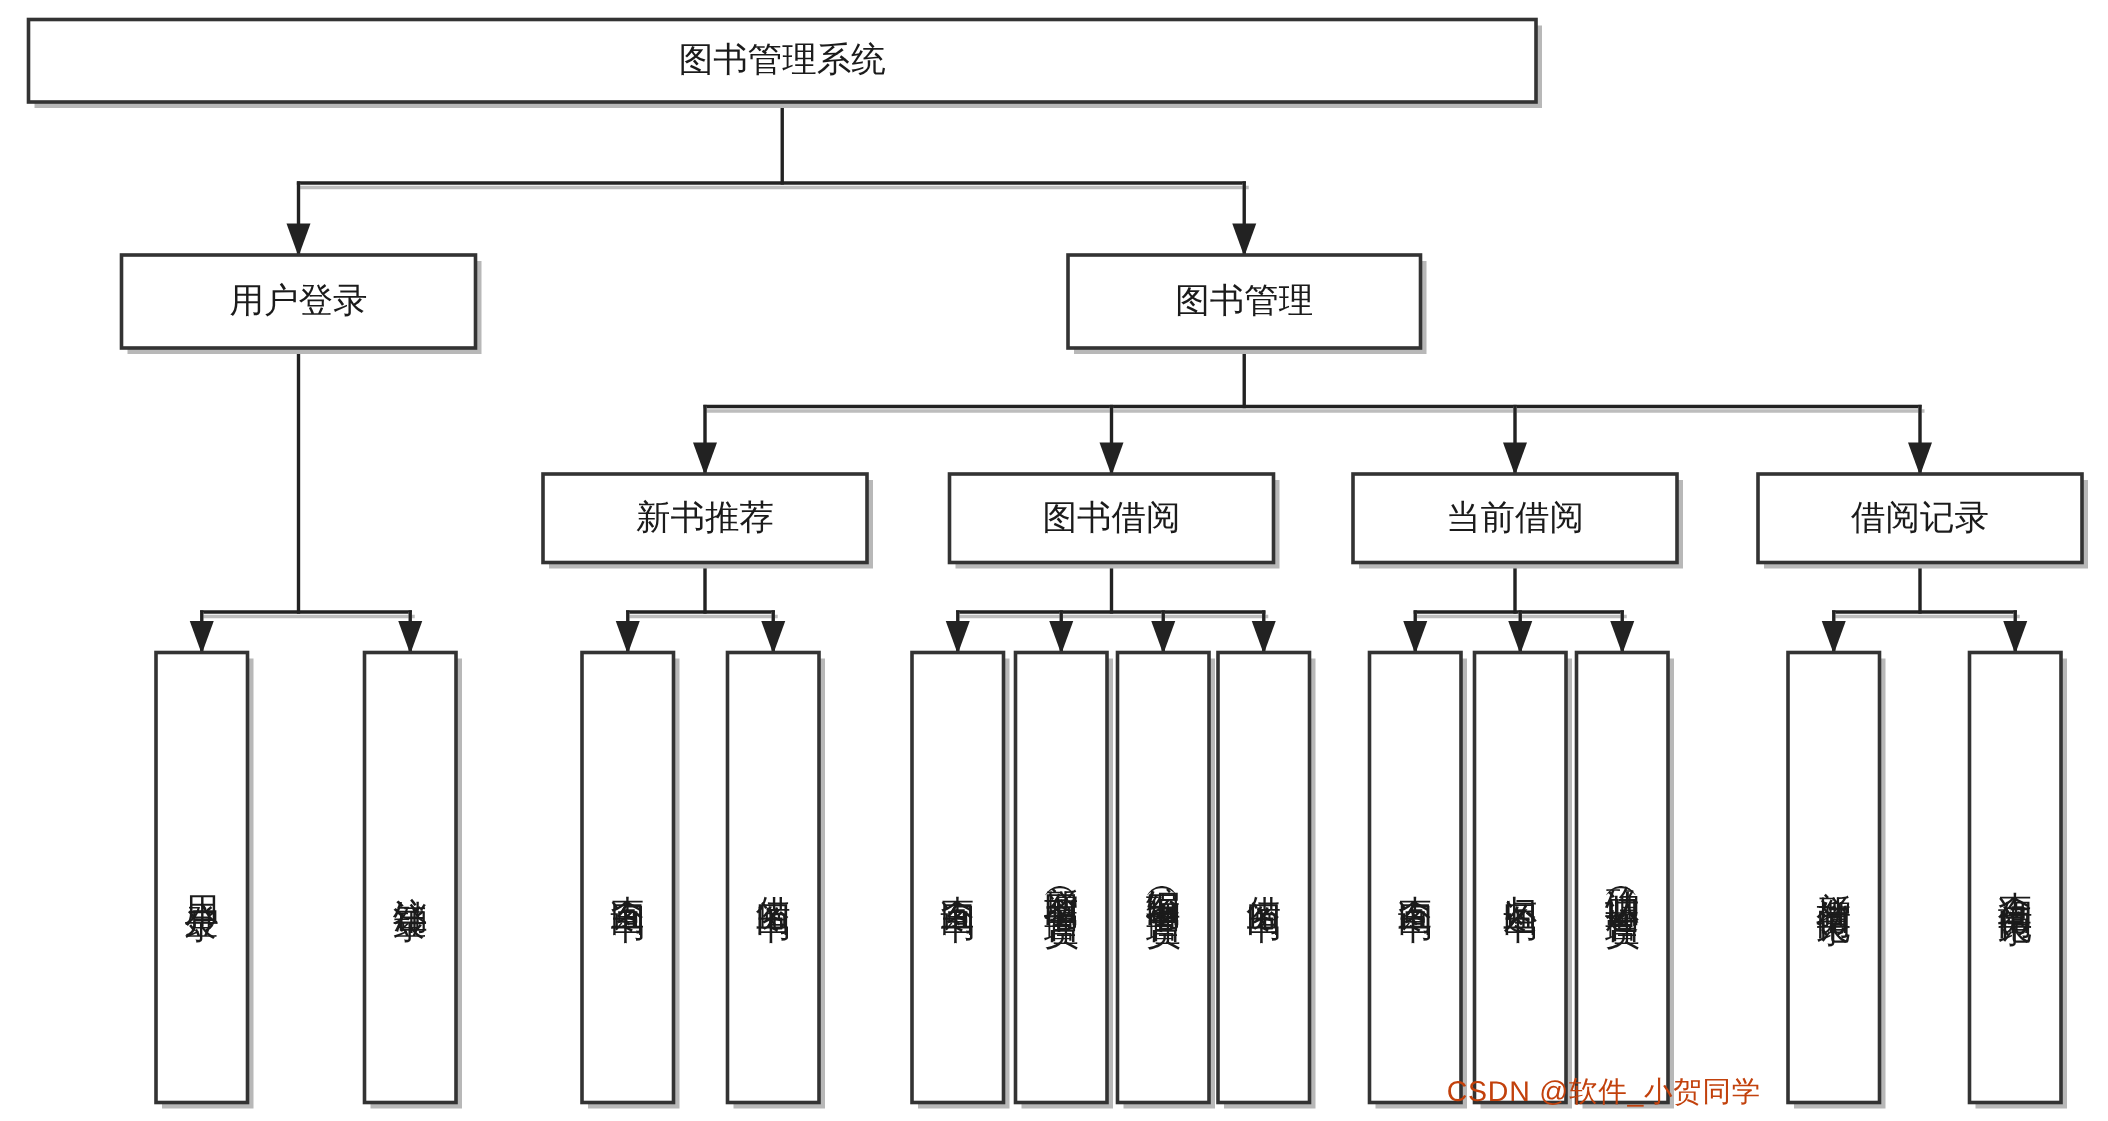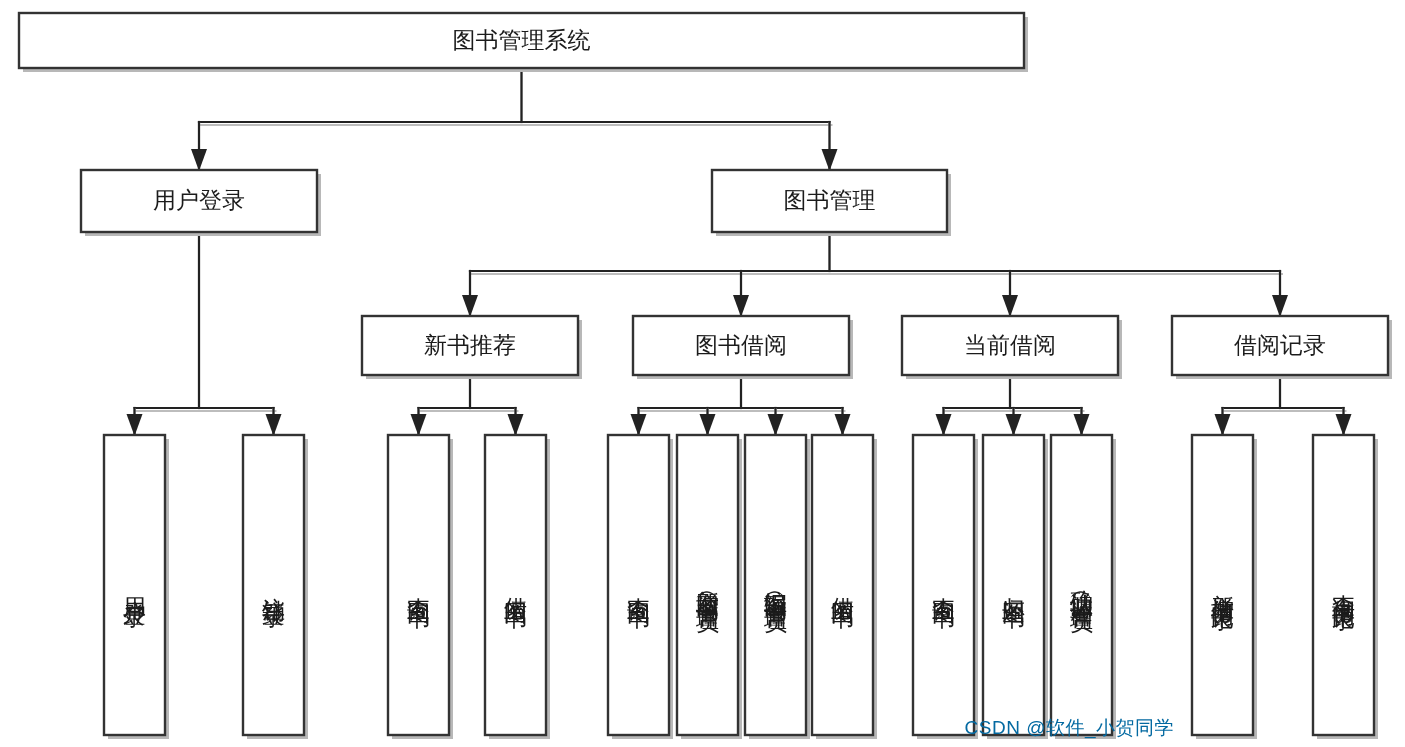--- a/index.html
+++ b/index.html
@@ -74,21 +74,21 @@
     color: #1b1b1b;
     white-space: nowrap;
     text-align: center;
   }
   .watermark {
     position: absolute;
     right: 8px;
     bottom: 6px;
     font-family: "Liberation Sans", "DejaVu Sans", sans-serif;
     font-size: 19px;
-    color: #0369a1;
+    color: #c2410c;
     letter-spacing: 0.5px;
     white-space: nowrap;
   }
 </style>
 </head>
 <body>
 
 <div id="diagram-root">
 
   <svg id="flow" viewBox="0 0 1405 747">

